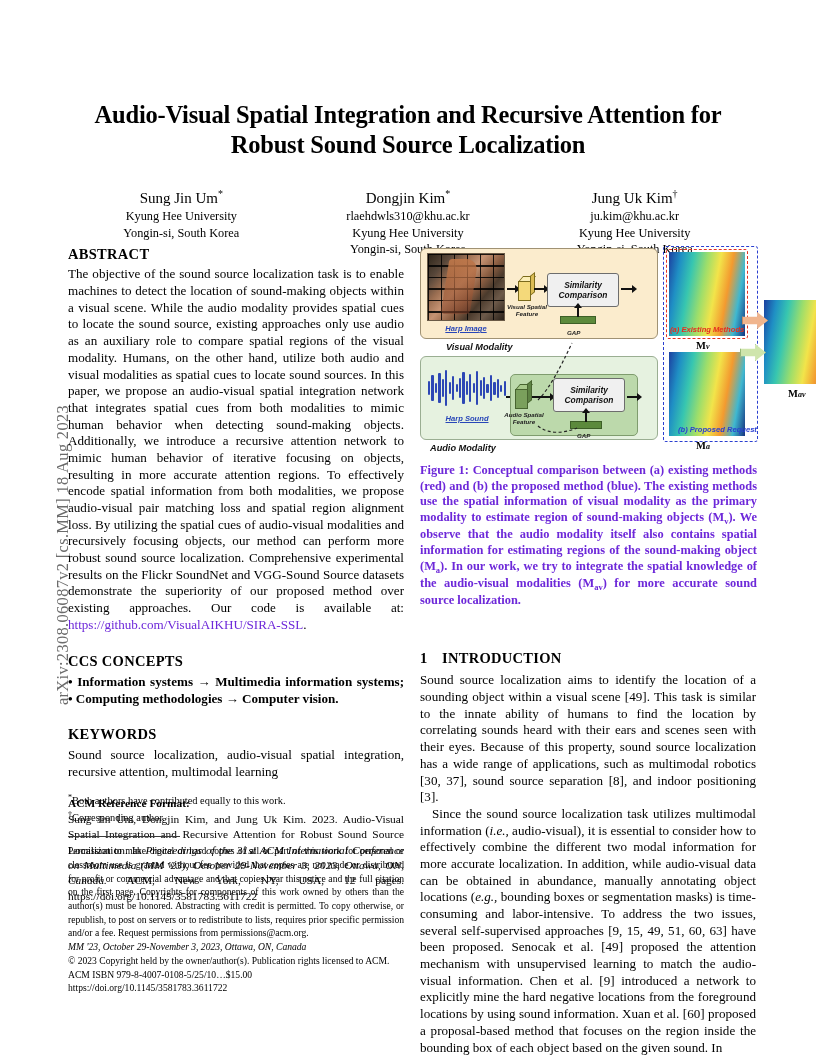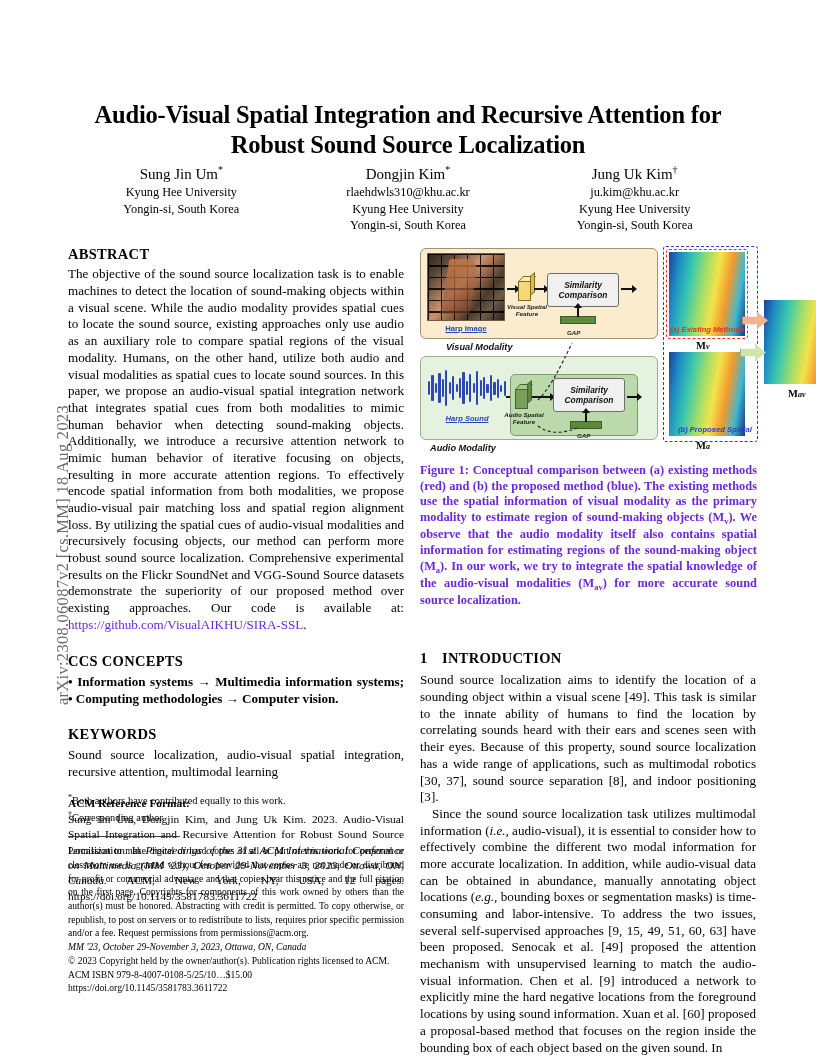--- a/index.html
+++ b/index.html
@@ -55,20 +55,21 @@
     position: absolute;
     left: 68px;
     top: 164px;
     width: 680px;
     display: flex;
     justify-content: space-between;
   }
   .author-col {
     width: 33.33%;
     text-align: center;
+    margin-top: 24px;
   }
   .author-name {
     font-size: 15px;
     line-height: 1.28;
     white-space: nowrap;
   }
   .author-name sup {
     font-size: 10px;
     vertical-align: super;
   }
@@ -254,20 +255,21 @@
     background: linear-gradient(165deg, rgba(196,122,74,.88), rgba(120,60,40,.55));
     transform: skewX(-9deg);
     border-radius: 3px 12px 4px 4px;
   }
   .cap-harp-img {
     position: absolute;
     left: 7px; top: 76px; width: 78px;
     text-align: center;
     font-family: "Liberation Sans", sans-serif;
     font-size: 7.6px;
+    font-style: italic;
     font-weight: bold;
     color: #2846b8;
     text-decoration: underline;
   }
 
   
   .waveform {
     position: absolute;
     left: 8px; top: 118px; width: 78px; height: 44px;
     display: flex;
@@ -681,21 +683,21 @@
         </div>
       <div class="heatmap hm-a">
           <div class="hm-bg"></div>
         </div>
       <div class="heatmap hm-av">
           <div class="hm-bg"></div>
         </div>
 
       <div class="dash-red"></div>
       <div class="tag-existing">(a) Existing Methods</div>
-      <div class="tag-proposed">(b) Proposed Spatial</div>
+      <div class="tag-proposed">(b) Proposed Request</div>
 
       <div class="arrow-shape arrow-orange"></div>
       <div class="arrow-shape arrow-green"></div>
 
       <div class="fig-label lbl-mv"><span>M</span><i>v</i></div>
       <div class="fig-label lbl-ma"><span>M</span><i>a</i></div>
       <div class="fig-label lbl-mav"><span>M</span><i>av</i></div>
     </div>
   </div>
 

